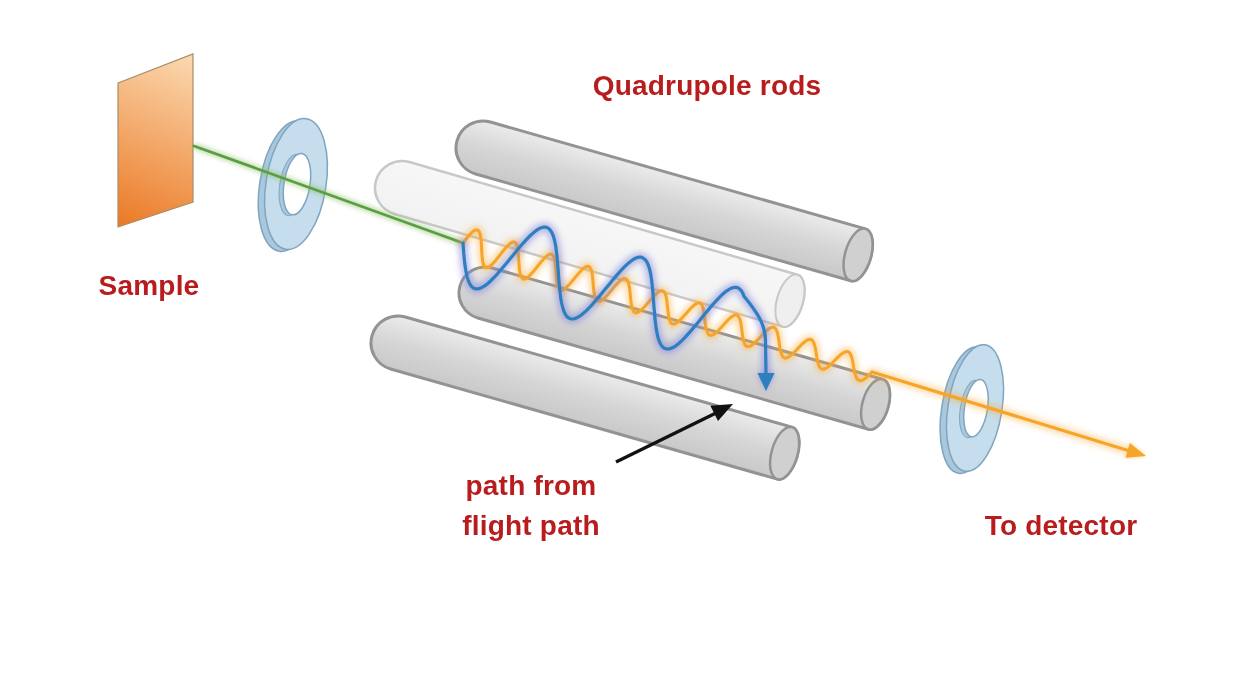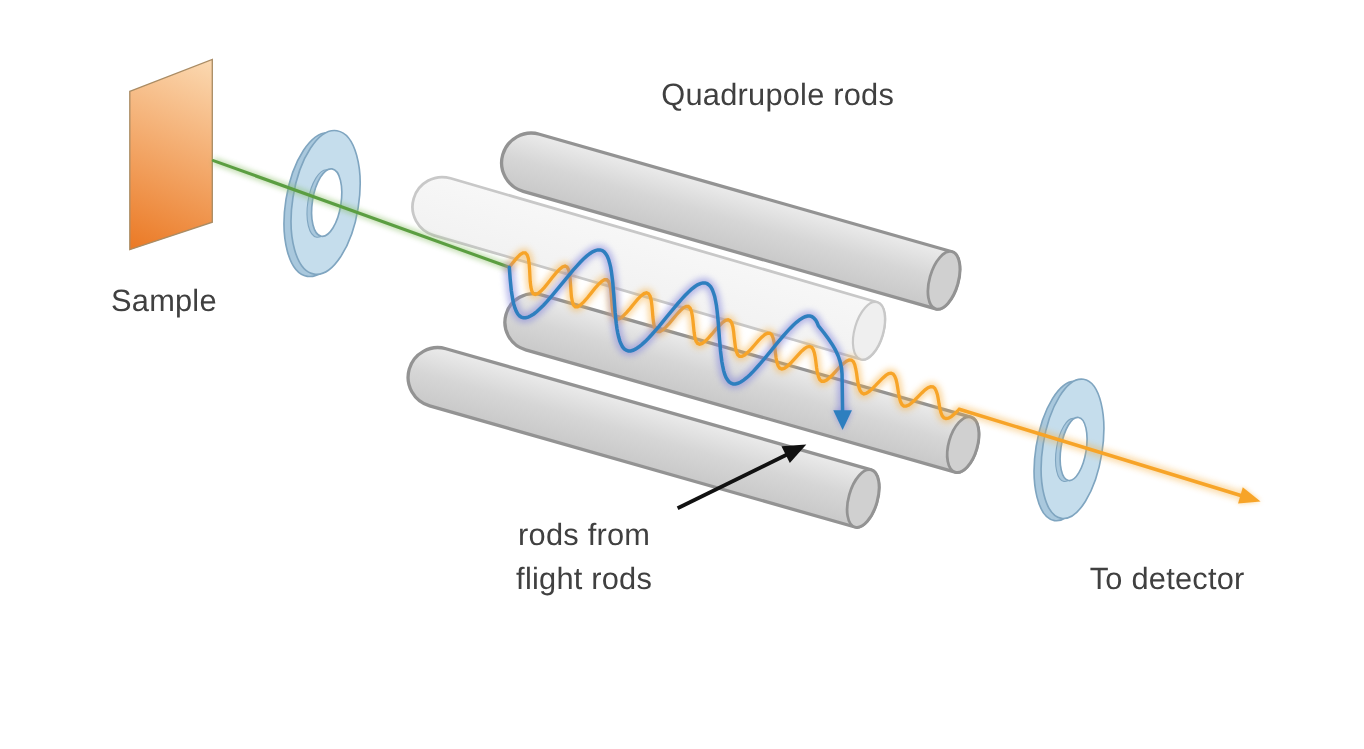--- a/index.html
+++ b/index.html
@@ -8,22 +8,22 @@
     width:1240px;height:681px;
     background:#ffffff;
     overflow:hidden;
     font-family:"Liberation Sans","DejaVu Sans",sans-serif;
   }
   .stage svg{position:absolute;left:0;top:0;}
   .lbl{
     position:absolute;
     transform:translateX(-50%);
     font-size:28px;
-    font-weight:400;
-    color:#404040;
+    font-weight:700;
+    color:#b91c1c;
     white-space:nowrap;
     text-align:center;
     line-height:32px;
     letter-spacing:0.2px;
   }
   .lbl-multiline span{display:block;line-height:40px;}
 </style>
 </head>
 <body>
 
@@ -111,24 +111,24 @@
     <line x1="872" y1="372" x2="1128" y2="450.5" stroke="#F7A428" stroke-width="3.2" stroke-linecap="round"></line>
     <polygon points="1146,456 1125.5,457.8 1129.8,443" fill="#F7A428"></polygon>
   </g>
 
   <g>
     <line x1="616" y1="462" x2="716" y2="413" stroke="#111111" stroke-width="3.4"></line>
     <polygon points="733,404 718,420.9 710.4,405.7" fill="#111111"></polygon>
   </g>
 </svg>
 
-<div class="lbl" style="left:149px;top:258px">Sample</div>
+<div class="lbl" style="left:149px;top:270px">Sample</div>
 
 <div class="lbl" style="left:707px;top:70px">Quadrupole rods</div>
 
 <div class="lbl lbl-multiline" style="left:531px;top:466px">
-  <span>rods from</span>
-  <span>flight rods</span>
+  <span>path from</span>
+  <span>flight path</span>
 </div>
 
 <div class="lbl" style="left:1061px;top:510px">To detector</div>
 
 </div>
 
 </body></html>

